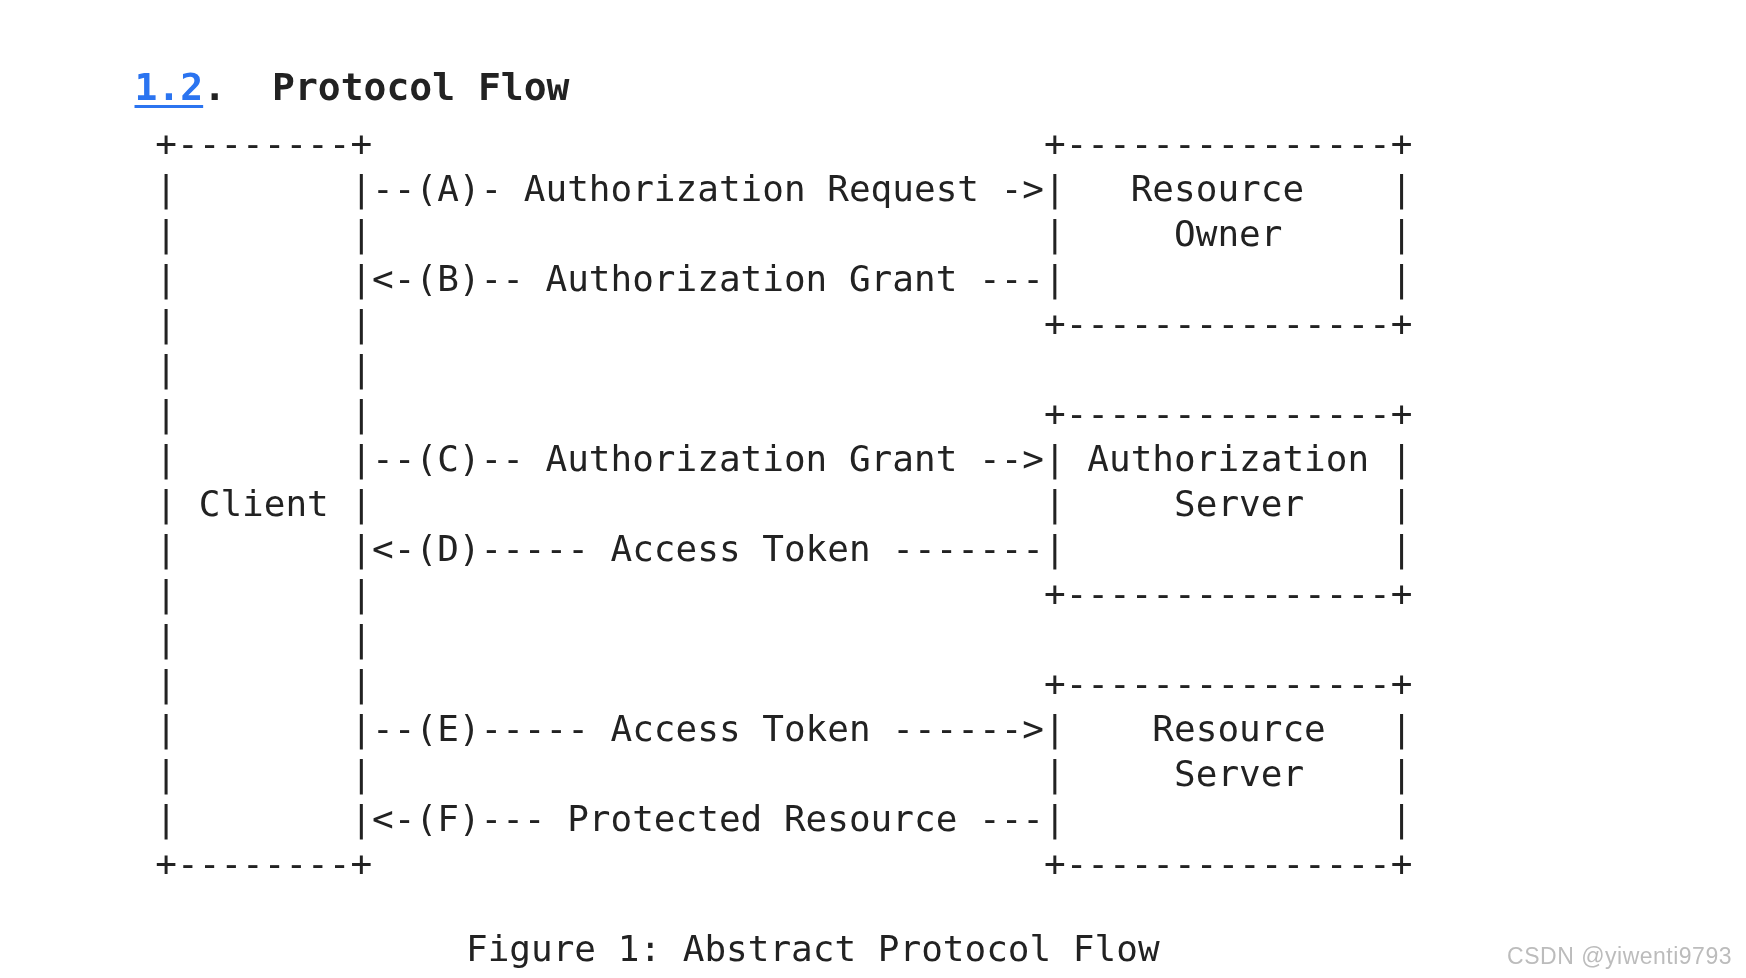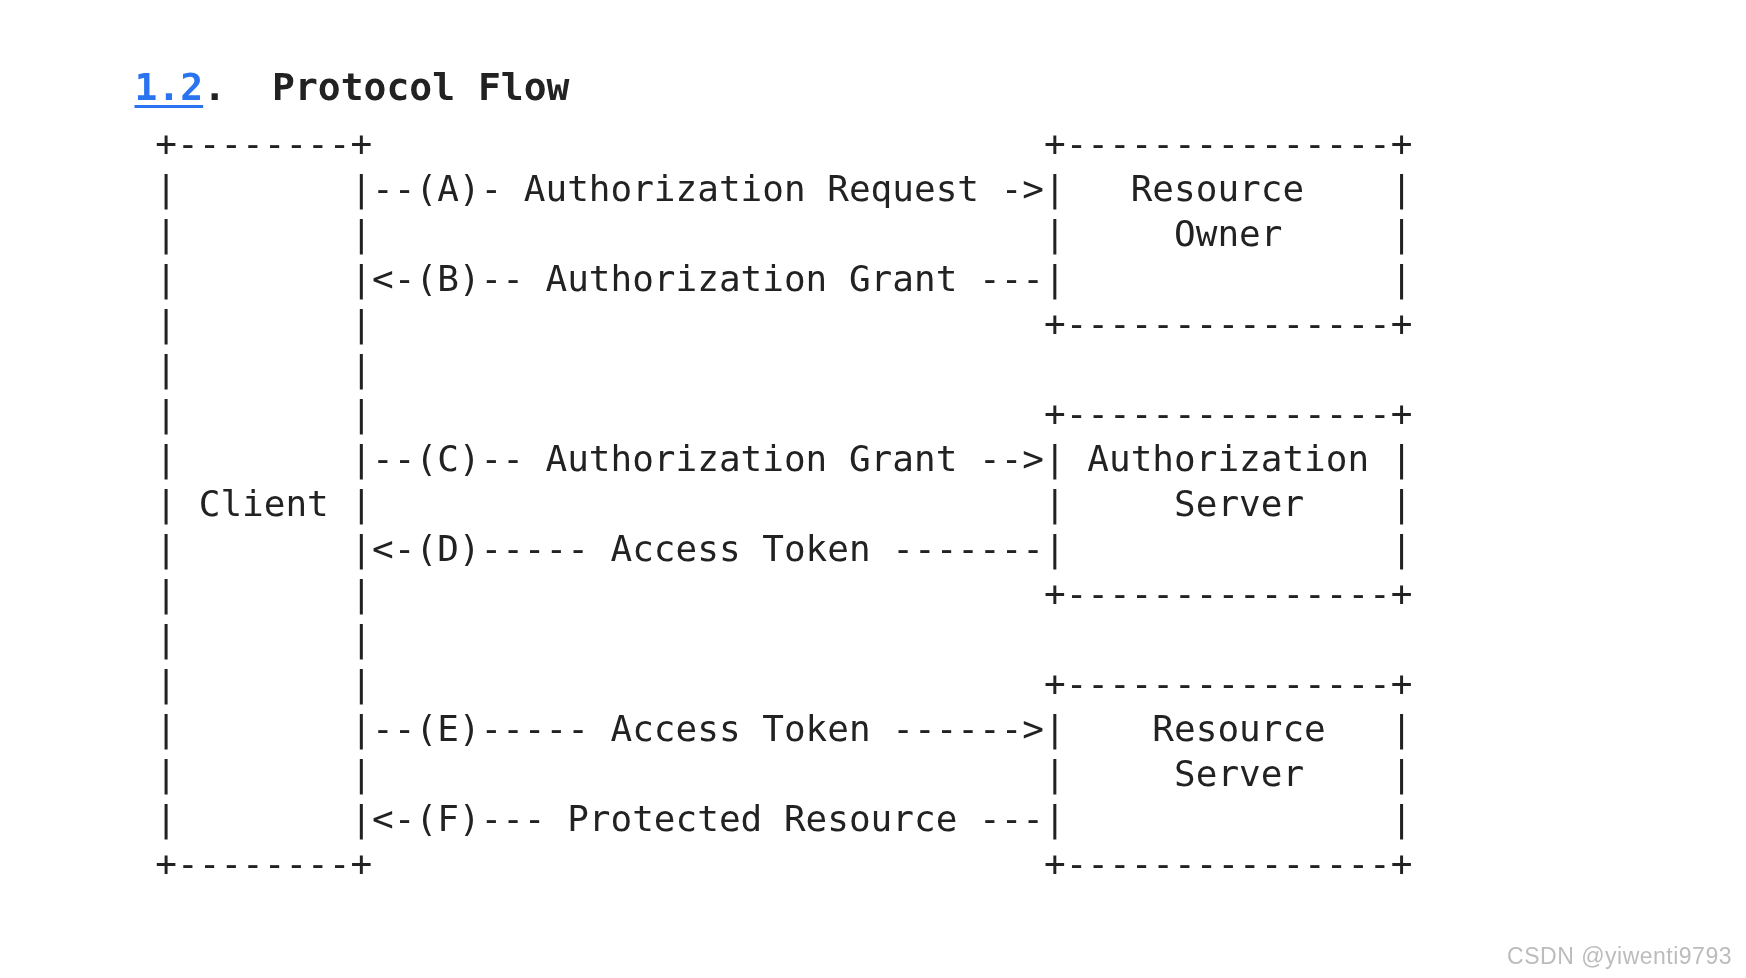--- a/index.html
+++ b/index.html
@@ -95,16 +95,17 @@
      | Client |                               |     Server    |
      |        |&lt;-(D)----- Access Token -------|               |
      |        |                               +---------------+
      |        |
      |        |                               +---------------+
      |        |--(E)----- Access Token ------&gt;|    Resource   |
      |        |                               |     Server    |
      |        |&lt;-(F)--- Protected Resource ---|               |
      +--------+                               +---------------+</pre>
 
+  <div class="figure-caption">Figure 1: Abstract Protocol Flow</div>
 
   <div class="watermark">CSDN @yiwenti9793</div>
 
 </div>
 
 </body></html>

